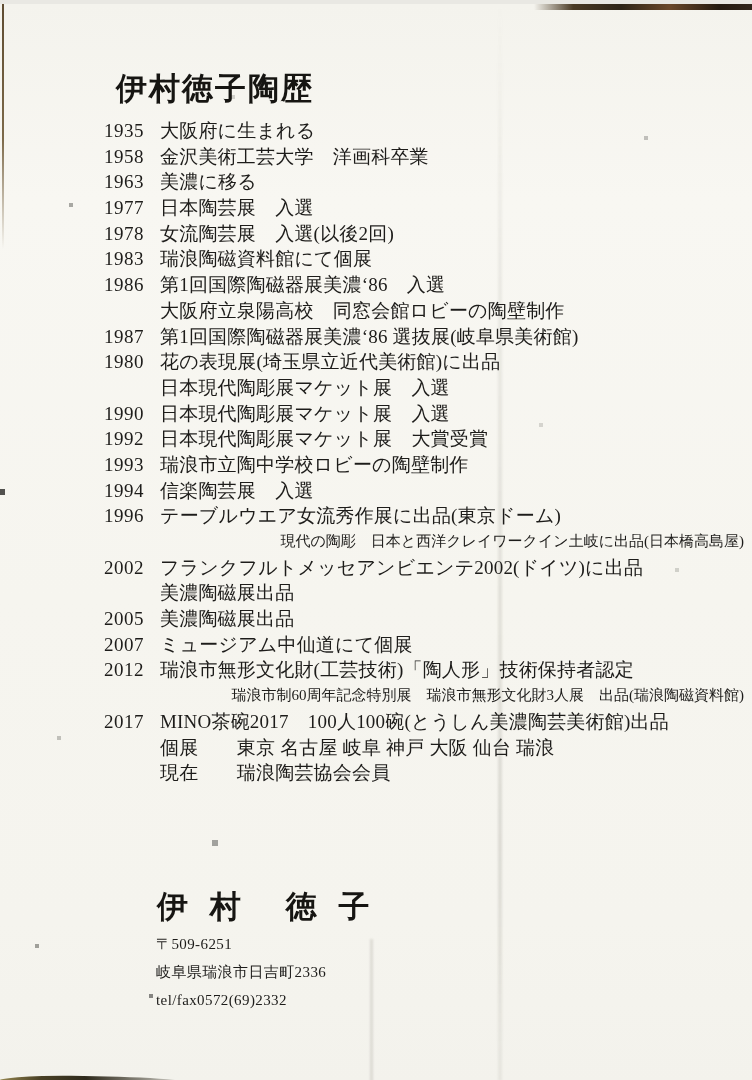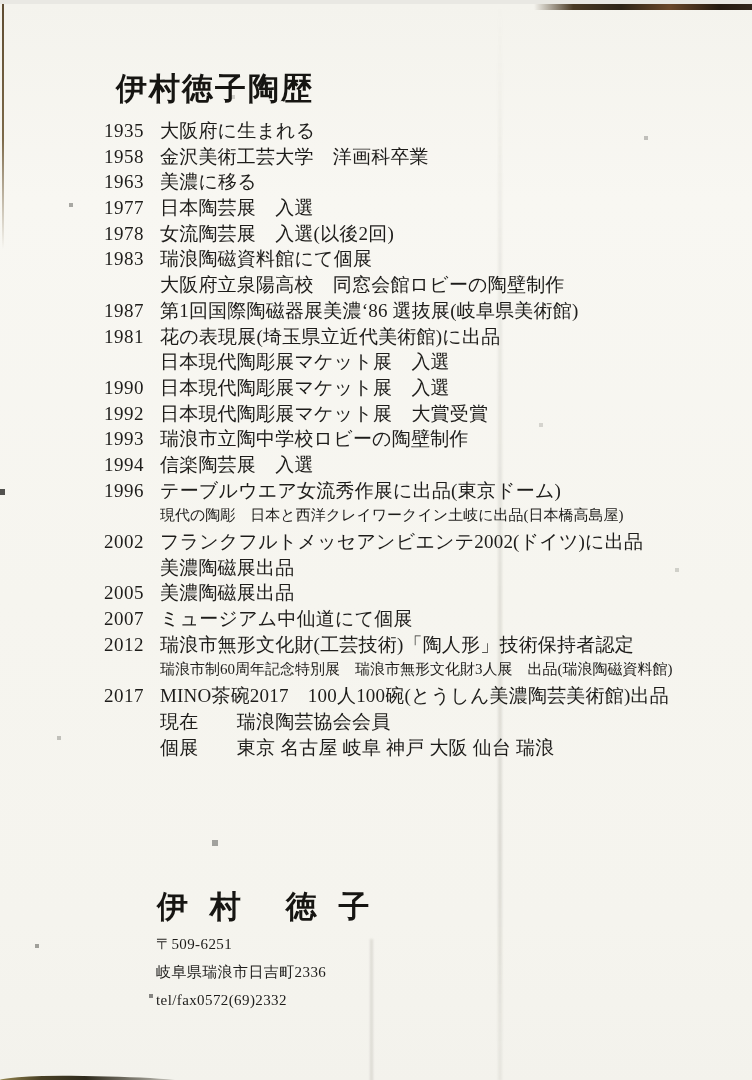--- a/index.html
+++ b/index.html
@@ -59,21 +59,21 @@
   }
   .rows{position:absolute;left:0;top:114px;width:744px;}
   .row{
     display:flex;align-items:baseline;
     height:25.7px;line-height:25.7px;
     padding-left:104px;
     font-size:19px;white-space:nowrap;color:#1d1c1a;
   }
   .row .year{flex:none;width:56px;letter-spacing:.5px;}
   .row .event{flex:1;letter-spacing:.2px;}
-  .row.small{font-size:15px;}
+  .row.small{font-size:15px;text-align:right;}
   .row.small .event{letter-spacing:0;}
   .signature{
     position:absolute;left:157px;top:882px;
     font-size:31px;font-weight:700;letter-spacing:7px;color:#161512;white-space:nowrap;
   }
   .contact{
     position:absolute;left:156px;top:926px;
     font-size:15px;line-height:28px;color:#1d1c1a;white-space:nowrap;
   }
   .contact div{letter-spacing:.4px;}
@@ -111,29 +111,33 @@
       </div>
     <div class="row">
         <span class="year">1978</span>
         <span class="event">女流陶芸展　入選(以後2回)</span>
       </div>
     <div class="row">
         <span class="year">1983</span>
         <span class="event">瑞浪陶磁資料館にて個展</span>
       </div>
     <div class="row">
+        <span class="year">1986</span>
+        <span class="event">第1回国際陶磁器展美濃‘86　入選</span>
+      </div>
+    <div class="row">
         <span class="year"></span>
         <span class="event">大阪府立泉陽高校　同窓会館ロビーの陶壁制作</span>
       </div>
     <div class="row">
         <span class="year">1987</span>
         <span class="event">第1回国際陶磁器展美濃‘86 選抜展(岐阜県美術館)</span>
       </div>
     <div class="row">
-        <span class="year">1981</span>
+        <span class="year">1980</span>
         <span class="event">花の表現展(埼玉県立近代美術館)に出品</span>
       </div>
     <div class="row">
         <span class="year"></span>
         <span class="event">日本現代陶彫展マケット展　入選</span>
       </div>
     <div class="row">
         <span class="year">1990</span>
         <span class="event">日本現代陶彫展マケット展　入選</span>
       </div>
@@ -180,25 +184,25 @@
     <div class="row small">
         <span class="year"></span>
         <span class="event">瑞浪市制60周年記念特別展　瑞浪市無形文化財3人展　出品(瑞浪陶磁資料館)</span>
       </div>
     <div class="row">
         <span class="year">2017</span>
         <span class="event">MINO茶碗2017　100人100碗(とうしん美濃陶芸美術館)出品</span>
       </div>
     <div class="row">
         <span class="year"></span>
+        <span class="event">個展　　東京 名古屋 岐阜 神戸 大阪 仙台 瑞浪</span>
+      </div>
+    <div class="row">
+        <span class="year"></span>
         <span class="event">現在　　瑞浪陶芸協会会員</span>
-      </div>
-    <div class="row">
-        <span class="year"></span>
-        <span class="event">個展　　東京 名古屋 岐阜 神戸 大阪 仙台 瑞浪</span>
       </div>
   </div>
 
   <div class="signature">伊 村　徳 子</div>
 
   <div class="contact">
     <div>〒509-6251</div>
     <div>岐阜県瑞浪市日吉町2336</div>
     <div>tel/fax0572(69)2332</div>
   </div>

